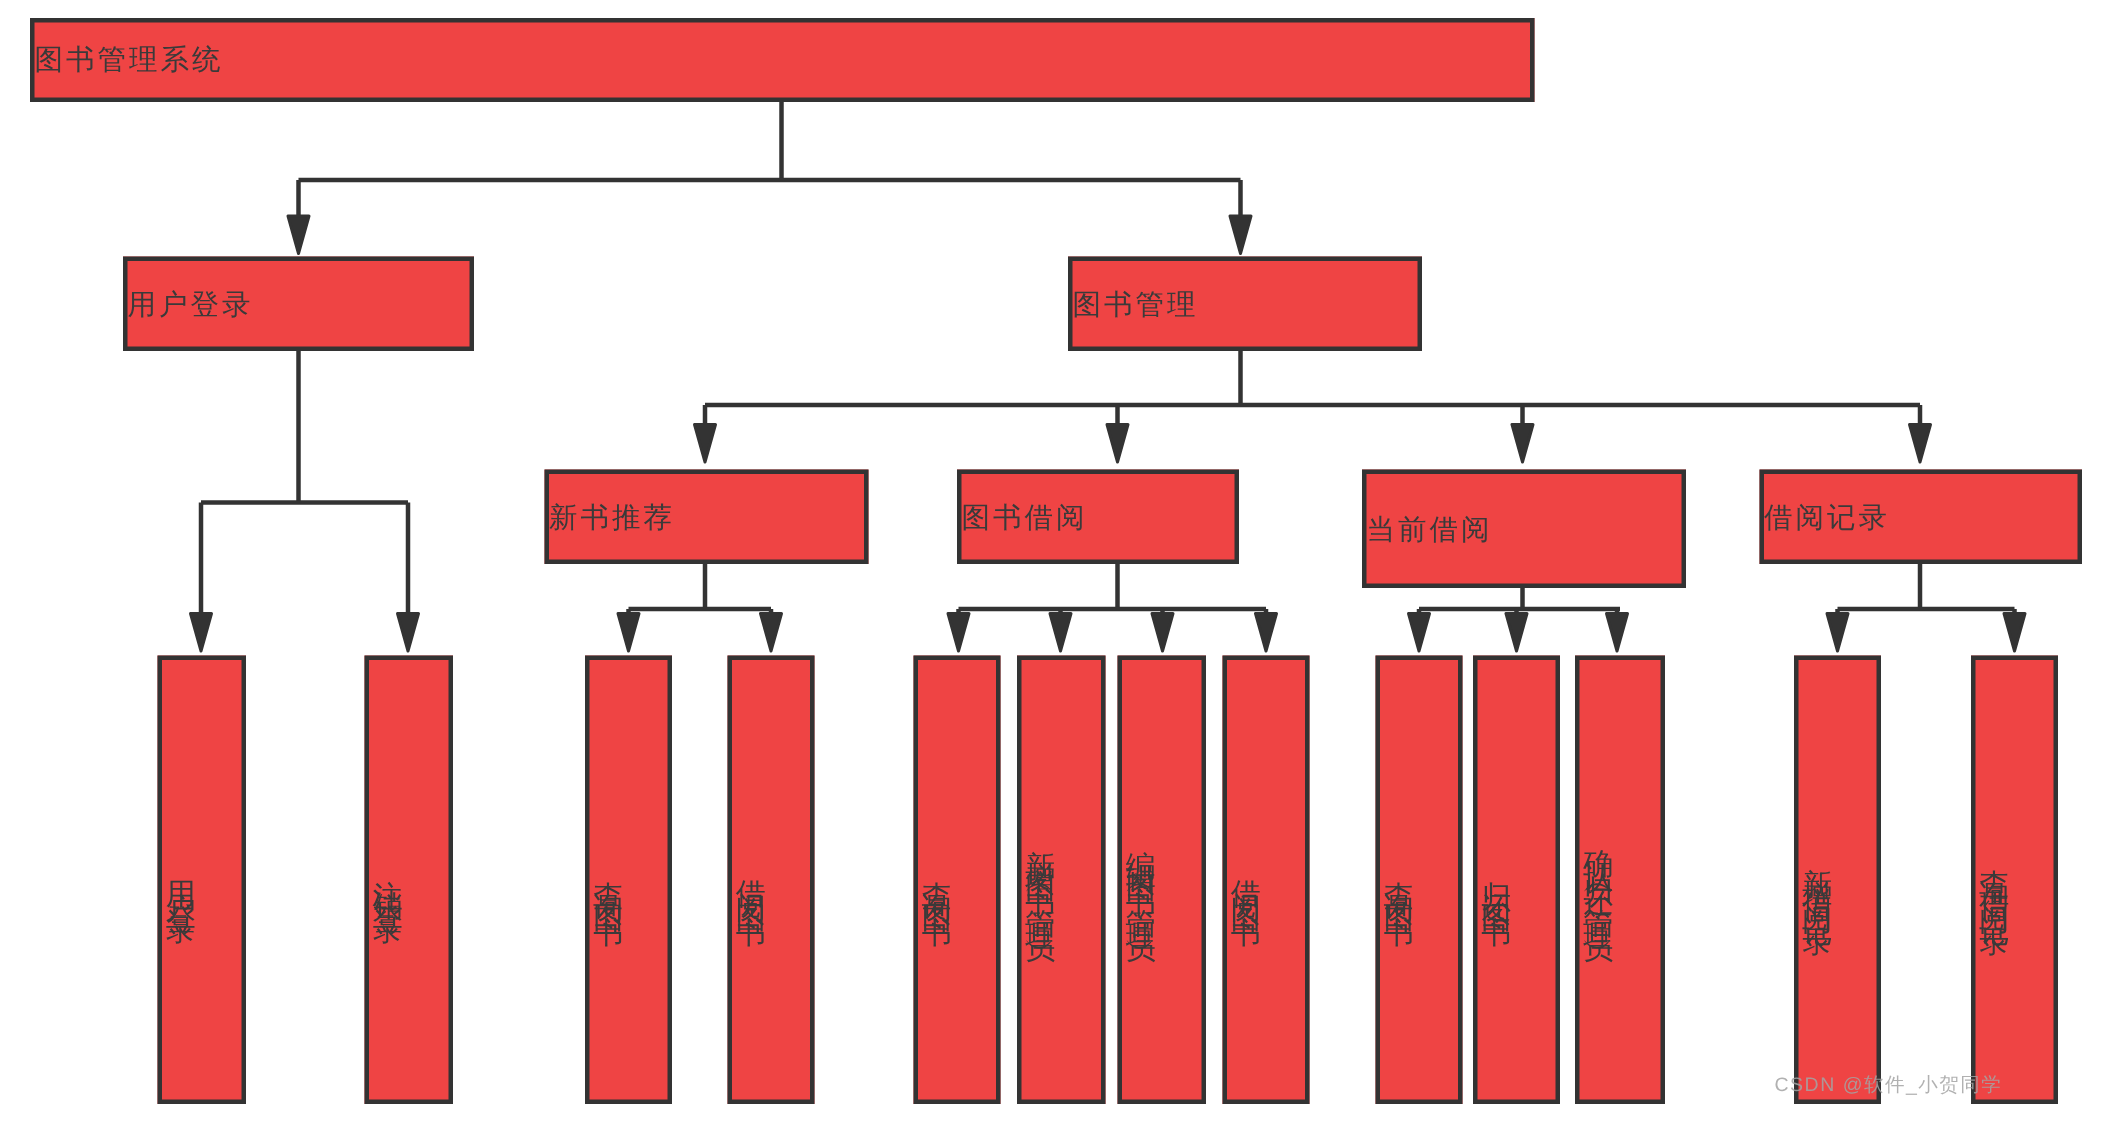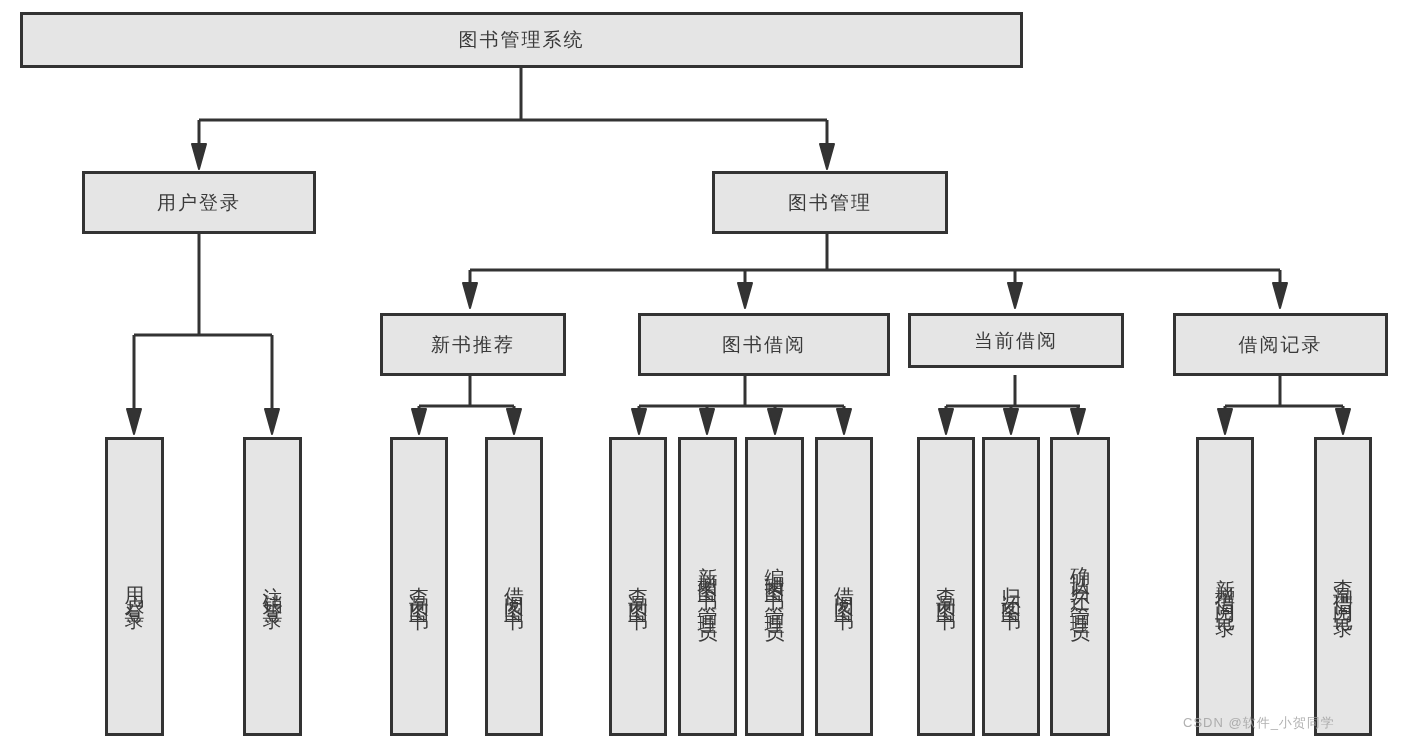--- a/index.html
+++ b/index.html
@@ -6,24 +6,24 @@
   #stage{
     position:relative;
     width:1405px;height:747px;
     background:#ffffff;
     font-family:"Liberation Sans","DejaVu Sans",sans-serif;
     overflow:hidden;
   }
   #connectors{position:absolute;left:0;top:0;pointer-events:none;}
   .hbox,.vbox{
     position:absolute;
-    background:#e5e5e5;
+    background:#ef4444;
     border:3px solid #333333;
     box-sizing:border-box;
-    display:flex;align-items:center;justify-content:center;
+    display:flex;align-items:center;
     color:#3a3a3a;
     z-index:2;
   }
   .hbox{font-size:19px;letter-spacing:2px;white-space:nowrap;}
   .vbox{font-size:20px;}
   .vbox span{
     writing-mode:vertical-rl;
     text-orientation:mixed;
     letter-spacing:8px;
     line-height:1.15;
@@ -102,27 +102,27 @@
     <span>图书管理系统</span>
   </div>
 
   <div class="hbox" style="left:82px;top:171px;width:234px;height:63px">
     <span>用户登录</span>
   </div>
   <div class="hbox" style="left:712px;top:171px;width:236px;height:63px">
     <span>图书管理</span>
   </div>
 
-  <div class="hbox" style="left:380px;top:313px;width:186px;height:63px">
+  <div class="hbox" style="left:363px;top:313px;width:216px;height:63px">
     <span>新书推荐</span>
   </div>
-  <div class="hbox" style="left:638px;top:313px;width:252px;height:63px">
+  <div class="hbox" style="left:638px;top:313px;width:188px;height:63px">
     <span>图书借阅</span>
   </div>
-  <div class="hbox" style="left:908px;top:313px;width:216px;height:55px">
+  <div class="hbox" style="left:908px;top:313px;width:216px;height:79px">
     <span>当前借阅</span>
   </div>
   <div class="hbox" style="left:1173px;top:313px;width:215px;height:63px">
     <span>借阅记录</span>
   </div>
 
   <div class="vbox" style="left:105px;top:437px;width:59px;height:299px">
     <span>用户登录</span>
   </div>
   <div class="vbox" style="left:243px;top:437px;width:59px;height:299px">

